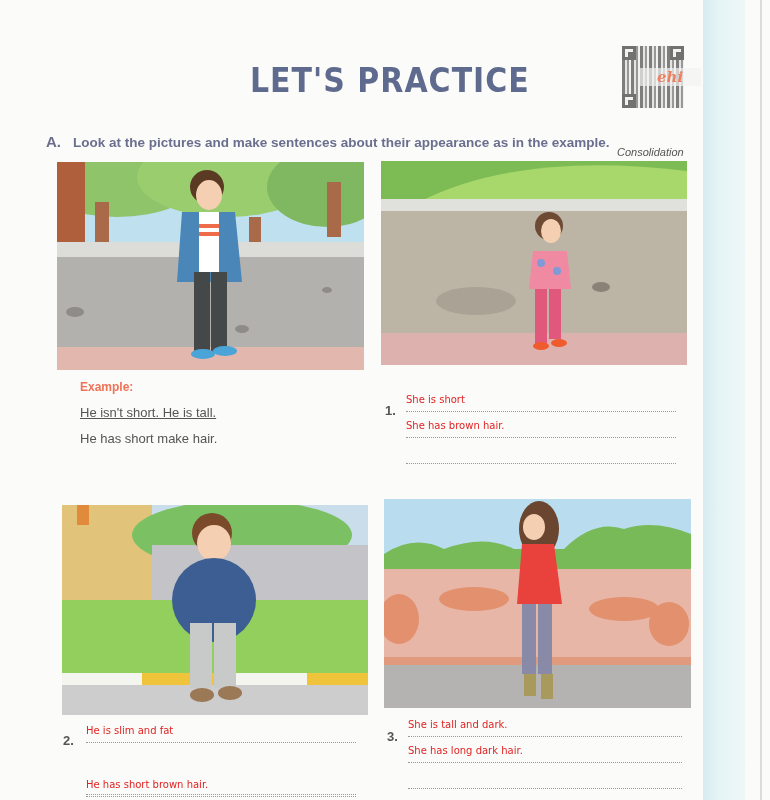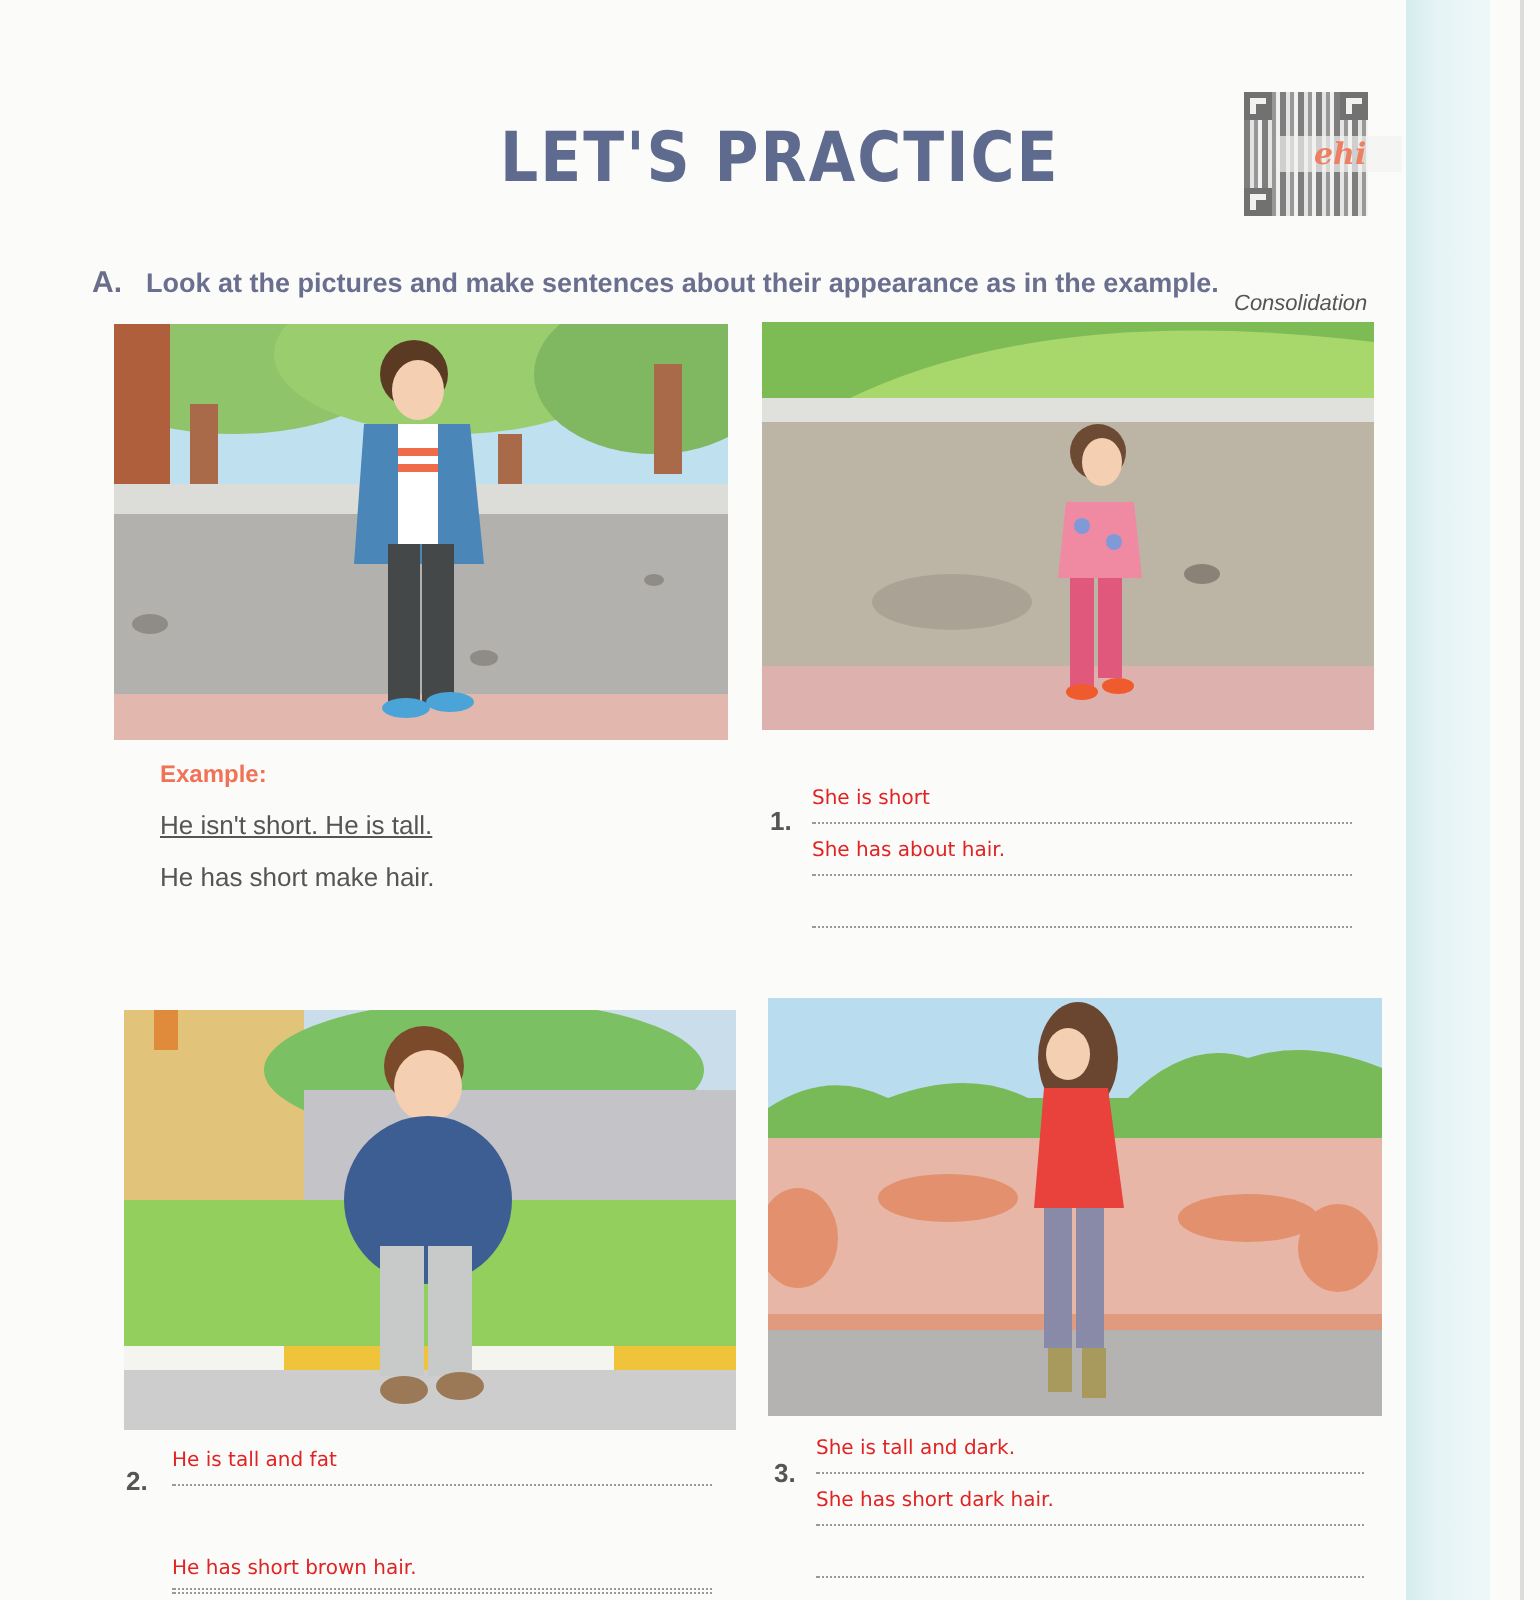--- a/index.html
+++ b/index.html
@@ -161,24 +161,24 @@
     <rect x="157" y="175" width="12" height="25" fill="#a89a5c"></rect>
   </svg>
 </div>
 
 <div class="example-label">Example:</div>
 <div class="example-line ex-l1">He isn't short. He is tall.</div>
 <div class="example-line ex-l2">He has short make hair.</div>
 
 <div class="num" style="left:385px;top:403px;">1.</div>
 <div class="answer-line" style="left:406px;top:391px;width:270px;">She is short</div>
-<div class="answer-line" style="left:406px;top:417px;width:270px;">She has about hair.</div>
+<div class="answer-line" style="left:406px;top:417px;width:270px;">She has brown hair.</div>
 <div class="answer-line" style="left:406px;top:443px;width:270px;"></div>
 
 <div class="num" style="left:63px;top:733px;">2.</div>
-<div class="answer-line" style="left:86px;top:722px;width:270px;">He is tall and fat</div>
+<div class="answer-line" style="left:86px;top:722px;width:270px;">He is slim and fat</div>
 <div class="answer-line" style="left:86px;top:776px;width:270px;">He has short brown hair.</div>
 <div class="answer-line" style="left:86px;top:774px;width:270px;"></div>
 
 <div class="num" style="left:387px;top:729px;">3.</div>
 <div class="answer-line" style="left:408px;top:716px;width:274px;">She is tall and dark.</div>
-<div class="answer-line" style="left:408px;top:742px;width:274px;">She has short dark hair.</div>
+<div class="answer-line" style="left:408px;top:742px;width:274px;">She has long dark hair.</div>
 <div class="answer-line" style="left:408px;top:768px;width:274px;"></div>
 
 </body></html>

